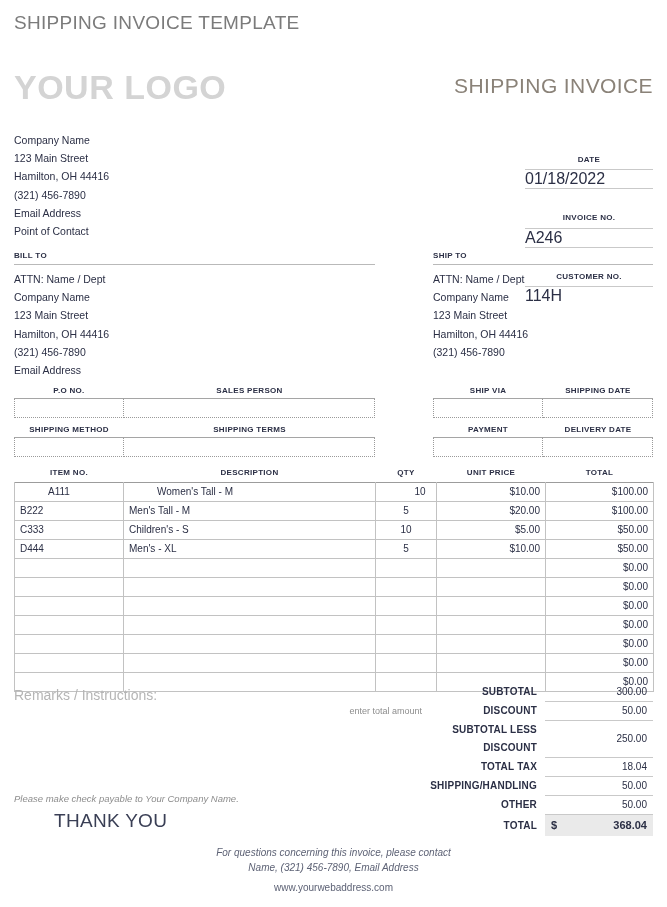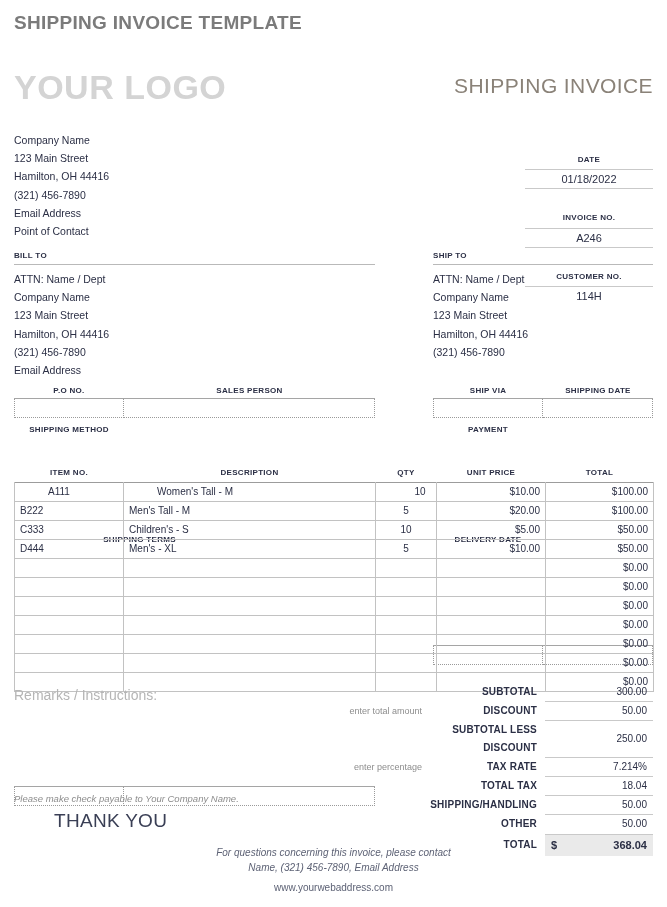--- a/index.html
+++ b/index.html
@@ -17,21 +17,21 @@
     height: 907px;
     padding: 0;
   }
 
   
   .doc-title {
     position: absolute;
     left: 14px;
     top: 12px;
     font-size: 19px;
-    font-weight: bold;
+    font-weight: normal;
     letter-spacing: 0.3px;
     color: #7b7b7b;
   }
 
   
   .logo-row {
     position: absolute;
     left: 14px;
     top: 68px;
     right: 14px;
@@ -79,22 +79,22 @@
     font-size: 8px;
     font-weight: bold;
     letter-spacing: 0.3px;
     text-align: center;
     line-height: 18.2px;
     color: #2b2f45;
     border-bottom: 1px solid #c9c9c9;
     margin-top: 20px;
   }
   .meta-value {
-    font-size: 11px;
-    text-align: center;
+    font-size: 16px;
+    text-align: left;
     line-height: 18.2px;
     color: #2b2f45;
   }
   .meta-value.sep { border-bottom: 1px solid #c9c9c9; }
 
   
   .addr {
     position: absolute;
     top: 251px;
   }
@@ -135,21 +135,21 @@
   .sg-boxes > div {
     height: 19px;
     border-right: 1px dotted #9a9a9a;
     border-bottom: 1px dotted #9a9a9a;
     border-left: 1px dotted #9a9a9a;
   }
   .sg-boxes > div + div { border-left: none; }
   .col-narrow { width: 110px; flex: 0 0 110px; }
   .col-wide   { width: 251px; flex: 0 0 251px; }
   .col-half   { width: 110px; flex: 0 0 110px; }
-  .sg-row2 { margin-top: 7px; flex-direction: column; }
+  .sg-row2 { margin-top: 7px; }
 
   
   .items {
     position: absolute;
     left: 14px;
     top: 468px;
     width: 639px;
     border-collapse: collapse;
     table-layout: fixed;
   }
@@ -474,25 +474,20 @@
           <td class="t-hint">enter total amount</td>
           <td class="t-label">DISCOUNT</td>
           <td class="t-val">50.00</td>
         </tr>
         <tr>
           <td class="t-hint"></td>
           <td class="t-label">SUBTOTAL LESS DISCOUNT</td>
           <td class="t-val">250.00</td>
         </tr>
         <tr>
-          <td class="t-hint">enter percentage</td>
-          <td class="t-label">TAX RATE</td>
-          <td class="t-val">7.214%</td>
-        </tr>
-        <tr>
           <td class="t-hint"></td>
           <td class="t-label">TOTAL TAX</td>
           <td class="t-val">18.04</td>
         </tr>
         <tr>
           <td class="t-hint"></td>
           <td class="t-label">SHIPPING/HANDLING</td>
           <td class="t-val">50.00</td>
         </tr>
         <tr>

